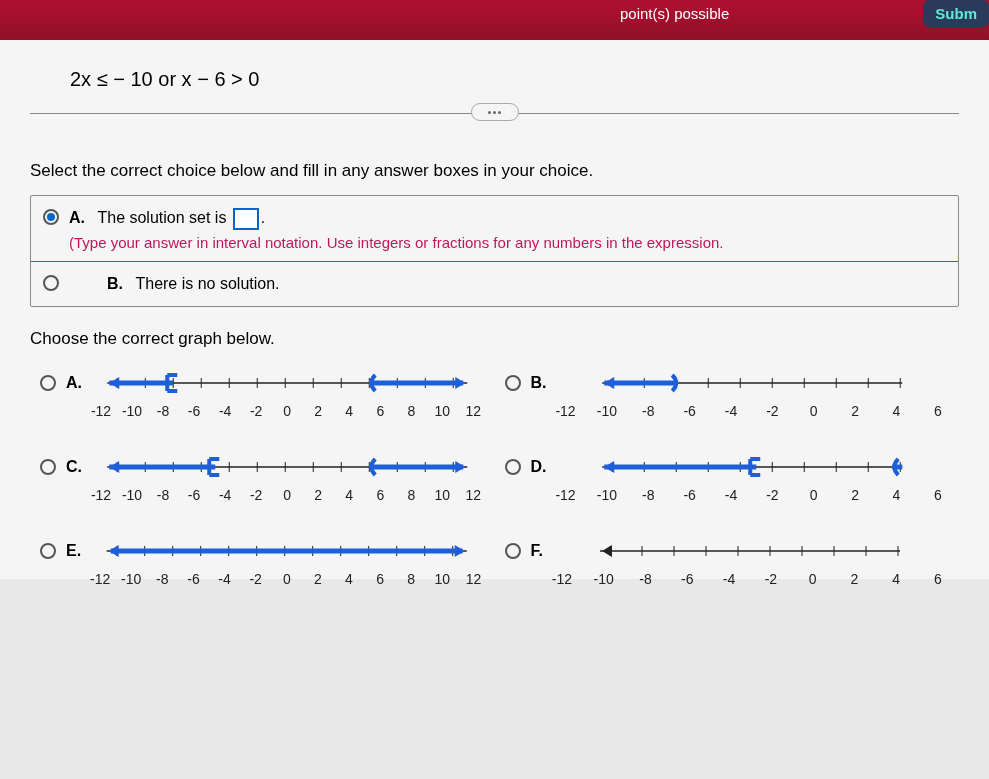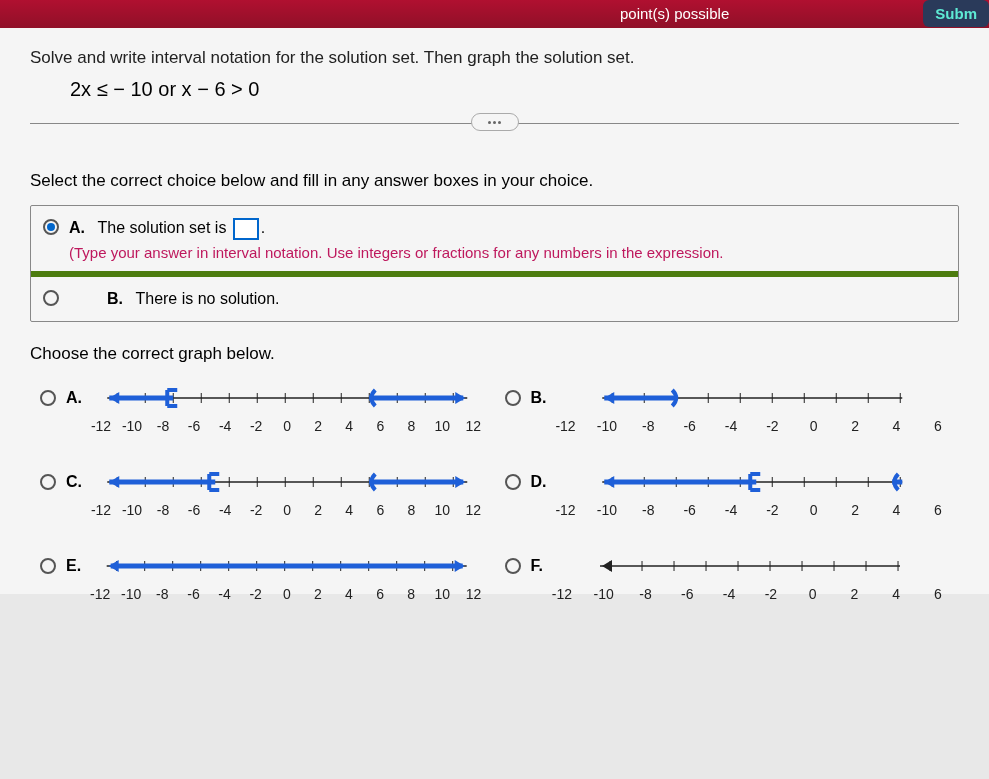--- a/index.html
+++ b/index.html
@@ -1,28 +1,28 @@
 <!DOCTYPE html>
 <html><head>
 <meta charset="utf-8">
 <style>
 * { box-sizing: border-box; margin: 0; padding: 0; }
 body { font-family: Arial, sans-serif; background: #e8e8e8; width: 989px; height: 779px; overflow: hidden; position: relative; }
-.topbar { background: linear-gradient(#b01030, #901028); height: 28px; display: flex; align-items: center; justify-content: flex-end; padding: 0 20px; color: #fff; font-size: 15px; }
+.topbar { background: linear-gradient(#b01030, #901028); height: 40px; display: flex; align-items: center; justify-content: flex-end; padding: 0 20px; color: #fff; font-size: 15px; }
 .topbar .points { position: absolute; left: 620px; top: 5px; color: #fff; }
 .submit-btn { background: #2a3a5a; color: #5eead4; border-radius: 6px; padding: 5px 12px; position: absolute; right: 0; top: 0; font-weight: bold; }
 .content { background: #f5f5f5; padding: 20px 30px 10px 30px; }
 .instruction { font-size: 17px; color: #222; margin-bottom: 10px; }
 .equation { font-size: 20px; margin-left: 40px; margin-top: 8px; }
 .divider { border: none; border-top: 1px solid #888; margin: 22px 0 10px 0; }
 .dots { width: 48px; height: 18px; border: 1px solid #aaa; border-radius: 10px; display: flex; align-items: center; justify-content: center; margin: -9px auto 0 auto; background: #f5f5f5; position: relative; top: -12px; }
 .dots span { width: 3px; height: 3px; background: #666; border-radius: 50%; margin: 0 1px; }
 .select-text { font-size: 17px; margin: 28px 0 14px 0; }
 .choice-box { border: 1px solid #888; border-radius: 2px; }
-.choice-row { display: flex; align-items: flex-start; padding: 10px 12px; border-bottom: 6px solid #4d7c0f; }
+.choice-row { display: flex; align-items: flex-start; padding: 10px 12px; border-bottom: 1px solid #4d7c0f; }
 .choice-row:last-child { border-bottom: none; gap: 38px; }
 .radio { width: 16px; height: 16px; border: 2px solid #555; border-radius: 50%; margin-right: 10px; margin-top: 3px; flex-shrink: 0; display: flex; align-items: center; justify-content: center; }
 .radio.selected::after { content: ''; width: 8px; height: 8px; background: #0066cc; border-radius: 50%; }
 .choice-label { font-weight: bold; margin-right: 8px; font-size: 16px; }
 .choice-text { font-size: 16px; line-height: 1.5; }
 .answer-box { display: inline-block; width: 26px; height: 22px; border: 2px solid #0066cc; background: #fff; vertical-align: middle; margin: 0 2px; }
 .sub-instruction { font-size: 15px; color: #be185d; margin-top: 4px; }
 .graph-prompt { font-size: 17px; margin: 22px 0 16px 0; }
 .graph-grid { display: grid; grid-template-columns: 1fr 1fr; row-gap: 48px; column-gap: 20px; padding: 0 10px; }
 .graph-option { display: flex; align-items: center; }
@@ -34,21 +34,20 @@
 </style>
 </head>
 <body>
 
 <div class="topbar">
   <span class="points">point(s) possible</span>
   <span class="submit-btn">Subm</span>
 </div>
 
 <div class="content">
-  <div class="instruction">Solve and write interval notation for the solution set. Then graph the solution set.</div>
   <div class="equation">2x ≤ − 10   or   x − 6 &gt; 0</div>
 
   <hr class="divider">
   <div class="dots">
       <span></span>
       <span></span>
       <span></span>
     </div>
 
   <div class="select-text">Select the correct choice below and fill in any answer boxes in your choice.</div>

